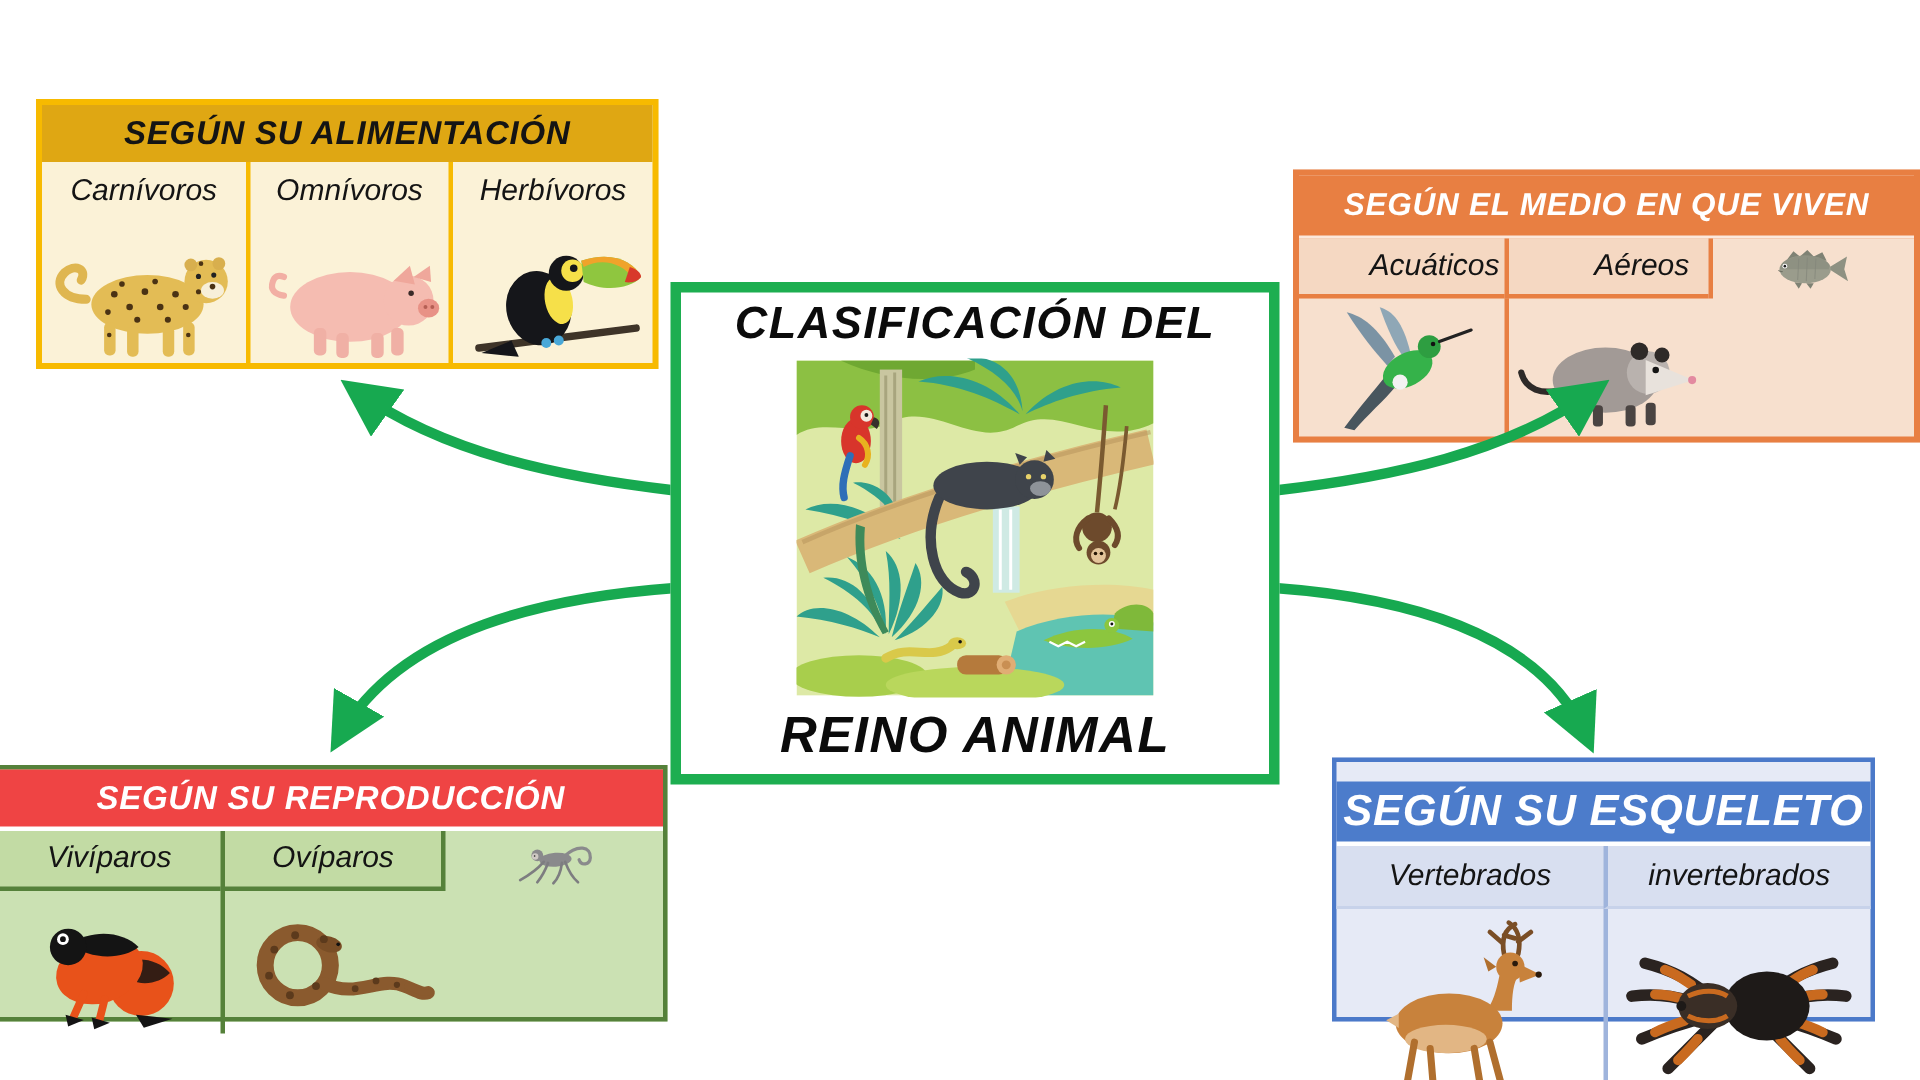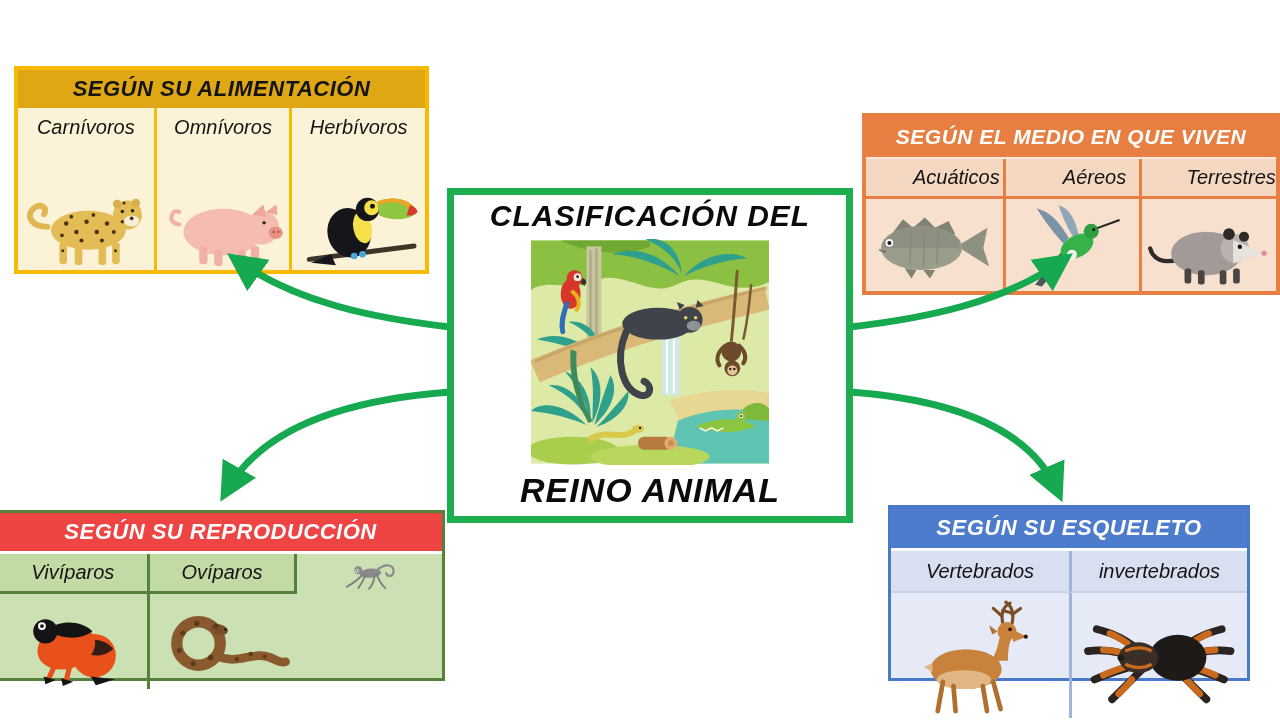--- a/index.html
+++ b/index.html
@@ -8,21 +8,21 @@
   .card{position:absolute;box-sizing:border-box;display:flex;flex-direction:column;}
   .hdr{flex:0 0 auto;display:flex;align-items:center;justify-content:center;
        font-style:italic;font-weight:bold;letter-spacing:.5px;}
   .body{flex:1 1 auto;display:grid;}
   .cell{display:flex;align-items:center;justify-content:center;box-sizing:border-box;}
   .cell-label{font-style:italic;font-size:20px;color:#141414;}
   .cell-img{align-items:flex-end;padding-bottom:2px;}
   .cell-img svg{width:94%;height:94%;}
 
   
-  #card-alimentacion{left:14px;top:66px;width:415px;height:208px;
+  #card-alimentacion{left:24px;top:66px;width:415px;height:180px;
     border:4px solid #F7BA00;background:#FBF2D7;}
   #card-alimentacion .hdr{height:38px;background:#DFA713;color:#141414;font-size:22px;}
   #card-alimentacion .body{grid-template-columns:1fr 1fr 1fr;grid-template-rows:38px 1fr;}
   #card-alimentacion .cell{border-left:3px solid #F7BA00;}
   #card-alimentacion .cell:nth-child(3n+1){border-left:none;}
 
   
   #card-medio{left:862px;top:66px;width:418px;height:182px;
     border:4px solid #E87F42;background:#F7E0CE;margin-top:47px;}
   #card-medio .hdr{height:40px;background:#E87F42;color:#fff;font-size:21px;border-bottom:2px solid #FBE8DC;}
@@ -36,21 +36,21 @@
     border:3px solid #55813A;background:#CBE1B3;}
   #card-reproduccion .hdr{height:38px;background:#ef4444;color:#fff;font-size:22px;border-bottom:3px solid #fff;}
   #card-reproduccion .body{grid-template-columns:1fr 1fr 1fr;grid-template-rows:40px 1fr;}
   #card-reproduccion .cell{border-left:3px solid #55813A;}
   #card-reproduccion .cell:nth-child(3n+1){border-left:none;}
   #card-reproduccion .cell-label{background:#C2DBA4;border-bottom:3px solid #55813A;}
 
   
   #card-esqueleto{left:888px;top:505px;width:362px;height:176px;
     border:3px solid #4B79C9;background:#E6EAF6;}
-  #card-esqueleto .hdr{height:40px;background:#4C7CCB;color:#fff;font-size:22px;border-bottom:3px solid #fff;}
+  #card-esqueleto .hdr{height:40px;background:#4C7CCB;color:#fff;font-size:29px;border-bottom:3px solid #fff;margin-top:13px;}
   #card-esqueleto .body{grid-template-columns:1fr 1fr;grid-template-rows:42px 1fr;border-top:0;}
   #card-esqueleto .cell{border-left:3px solid #9FB4DC;}
   #card-esqueleto .cell:nth-child(2n+1){border-left:none;text-align:right;}
   #card-esqueleto .cell-label{background:#D8DFF0;border-bottom:2px solid #C7D2EA;}
 
   
   #card-center{left:447px;top:188px;width:406px;height:335px;
     border:7px solid #1DAE50;background:#fff;align-items:center;justify-content:space-between;
     padding:4px 0 6px 0;z-index:2;}
   .center-title{font-style:italic;font-weight:bold;color:#0b0b0b;letter-spacing:1px;text-align:center;}
@@ -249,21 +249,20 @@
         </svg>
       </div>
     </div>
   </div>
 
   <div class="card" id="card-medio">
     <div class="hdr">SEGÚN EL MEDIO EN QUE VIVEN</div>
     <div class="body">
       <div class="cell cell-label">Acuáticos</div>
       <div class="cell cell-label">Aéreos</div>
-      <div class="cell cell-label">Terrestres</div>
       <div class="cell cell-img">
         <svg viewBox="0 0 150 100" preserveAspectRatio="xMidYMid meet">
           <path d="M102,50 L138,28 L133,52 L140,74 Z" fill="#8E9182"></path>
           <path d="M26,34 L38,18 L50,28 L64,16 L76,28 L92,20 L100,36 Z" fill="#7F8274"></path>
           <ellipse cx="60" cy="52" rx="48" ry="26" fill="#9A9C8C"></ellipse>
           <path d="M14,46 A48,26 0 0 1 106,44 L104,52 L14,52 Z" fill="#878A7C" opacity=".6"></path>
           <path d="M40,76 l8,12 l6,-10 z" fill="#7F8274"></path>
           <path d="M62,78 l8,10 l6,-10 z" fill="#7F8274"></path>
           <circle cx="22" cy="46" r="4.5" fill="#fff"></circle>
           <circle cx="22" cy="46" r="2.4" fill="#1c1c1c"></circle>

